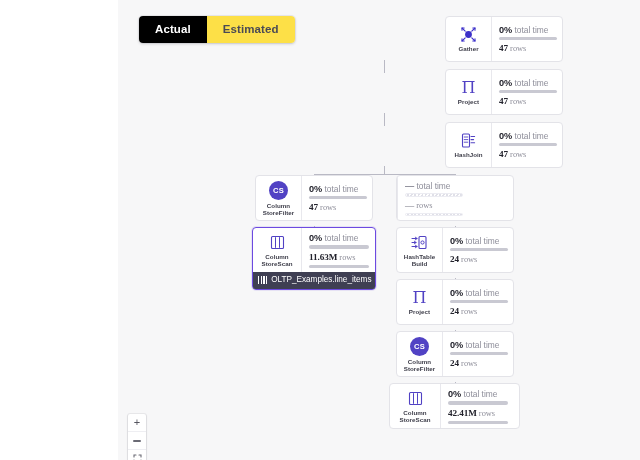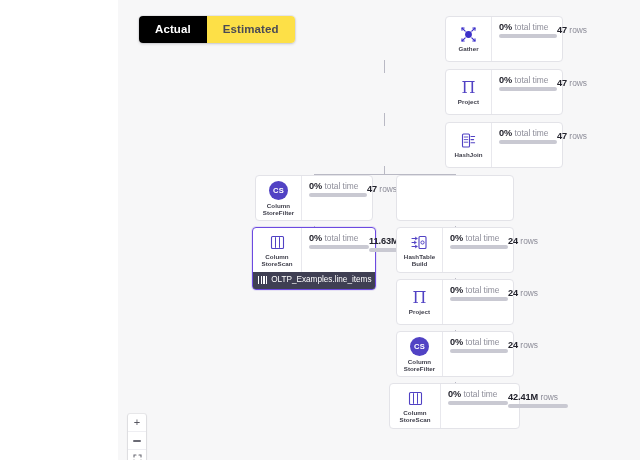--- a/index.html
+++ b/index.html
@@ -84,24 +84,24 @@
     color:#3c3c48;
     text-align:center;
     line-height:7.4px;
     letter-spacing:.05px;
   }
   .node-stats{
     flex:1;
     border-left:1px solid #e8e8ed;
     padding:5px 7px 4px 7px;
     box-sizing:border-box;
-    display:flex;flex-direction:row;justify-content:center;
+    display:flex;flex-direction:column;justify-content:center;
   }
   .stat{margin:0;}
-  .stat + .stat{margin-top:3px;}
+  .stat + .stat{margin-top:3px;font-family:Liberation Serif, serif;}
   .stat-line{
     font-size:8.4px;
     color:#8d8d99;
     line-height:10px;
     white-space:nowrap;
   }
   .stat-line b{
     font-size:9.2px;
     font-weight:bold;
     color:#22222c;
@@ -294,20 +294,30 @@
           </div>
           <div class="stat">
             <div class="stat-line"><b>47</b> <span>rows</span></div>
           </div>
         </div>
       </div>
     </div>
 
     <div class="node" style="left:278px;top:175px;">
       <div class="node-body">
+        <div class="node-stats">
+          <div class="stat">
+            <div class="stat-line"><span class="dash">—</span> <span>total time</span></div>
+            <div class="bar hatch" style="width:58px;"></div>
+          </div>
+          <div class="stat">
+            <div class="stat-line"><span class="dash">—</span> <span>rows</span></div>
+            <div class="bar hatch" style="width:58px;"></div>
+          </div>
+        </div>
       </div>
     </div>
 
     <div class="node sel" style="left:134px;top:227px;width:124px;">
       <div class="node-body">
         <div class="node-icon" style="width:48px;flex:0 0 48px;">
           <span class="glyph">
             <svg width="17" height="15" viewBox="0 0 17 15">
               <rect x="2.5" y="1.5" width="12" height="12" rx="1" fill="none" stroke="#5142c4" stroke-width="1.1"></rect>
               <path d="M6.5 2.2v10.6 M10.5 2.2v10.6" stroke="#5142c4" stroke-width="1"></path>

